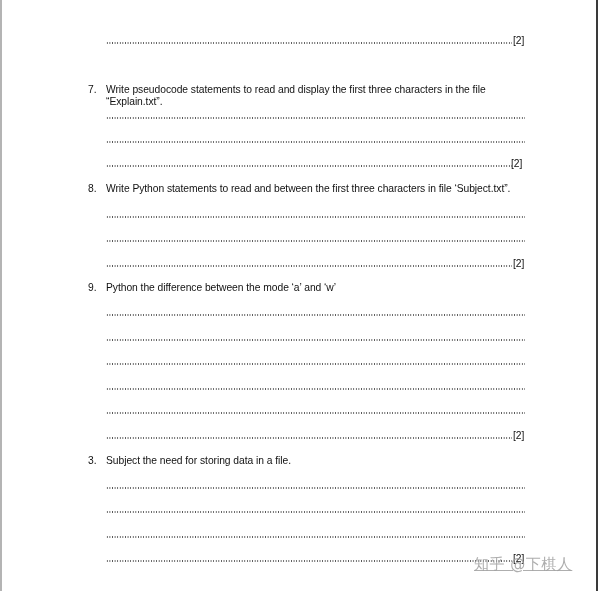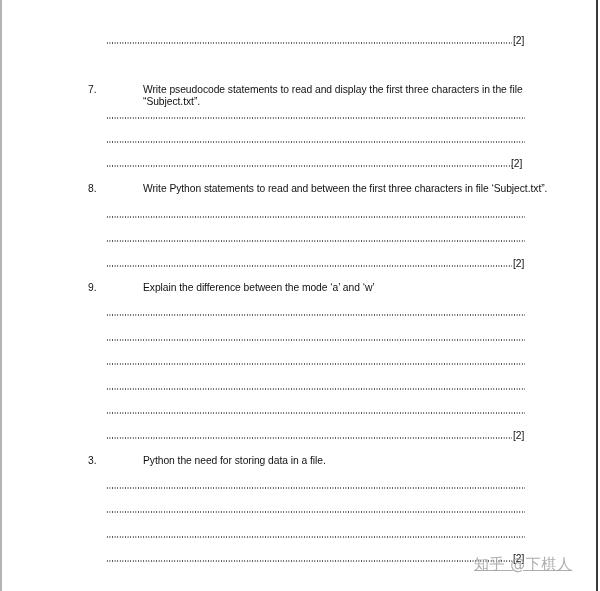--- a/index.html
+++ b/index.html
@@ -10,21 +10,21 @@
     color: #111;
   }
   .border-left { position: absolute; left: 0; top: 0; width: 2px; height: 591px; background: #b4b4b4; }
   .border-right { position: absolute; left: 596px; top: 0; width: 2px; height: 591px; background: #3a3a3a; }
   .page { position: absolute; left: 0; top: 0; width: 596px; height: 591px; }
   .q {
     position: absolute; left: 88px; font-size: 10.3px; line-height: 12px;
     white-space: nowrap; letter-spacing: -0.05px;
   }
   .q .num { position: absolute; left: 0; top: 0; }
-  .q .txt { position: absolute; left: 18px; top: 0; margin-left: 37px; }
+  .q .txt { position: absolute; left: 18px; top: 0; }
   .dots {
     position: absolute; left: 106px; width: 419px; height: 12px;
     background-image: radial-gradient(circle, #555 0.55px, transparent 0.8px);
     background-size: 2.6px 2px;
     background-repeat: repeat-x;
     background-position: 0 9px;
   }
   .dots.mark { width: 406px; }
   .marks {
     position: absolute; left: 512px; font-size: 10.3px; line-height: 12px;
@@ -45,51 +45,51 @@
 <div class="page">
 
   <div class="dots mark" style="top:33px"></div>
   <div class="marks" style="top:35px;left:513px">[2]</div>
 
   <div class="q" style="top:84px">
     <span class="num">7.</span>
     <span class="txt">Write pseudocode statements to read and display the first three characters in the file</span>
   </div>
   <div class="q" style="top:96px">
-    <span class="txt">“Subject.txt”.</span>
+    <span class="txt">“Explain.txt”.</span>
   </div>
   <div class="dots" style="top:108px"></div>
   <div class="dots" style="top:132px"></div>
   <div class="dots mark" style="top:156px"></div>
   <div class="marks" style="top:158px;left:511px">[2]</div>
 
   <div class="q" style="top:183px">
     <span class="num">8.</span>
     <span class="txt">Write Python statements to read and between the first three characters in file ‘Subject.txt”.</span>
   </div>
   <div class="dots" style="top:207px"></div>
   <div class="dots" style="top:231px"></div>
   <div class="dots mark" style="top:256px"></div>
   <div class="marks" style="top:258px;left:513px">[2]</div>
 
   <div class="q" style="top:282px">
     <span class="num">9.</span>
-    <span class="txt">Explain the difference between the mode ‘a’ and ‘w’</span>
+    <span class="txt">Python the difference between the mode ‘a’ and ‘w’</span>
   </div>
   <div class="dots" style="top:305px"></div>
   <div class="dots" style="top:330px"></div>
   <div class="dots" style="top:354px"></div>
   <div class="dots" style="top:379px"></div>
   <div class="dots" style="top:403px"></div>
   <div class="dots mark" style="top:428px"></div>
   <div class="marks" style="top:430px;left:513px">[2]</div>
 
   <div class="q" style="top:455px">
     <span class="num">3.</span>
-    <span class="txt">Python the need for storing data in a file.</span>
+    <span class="txt">Subject the need for storing data in a file.</span>
   </div>
   <div class="dots" style="top:478px"></div>
   <div class="dots" style="top:502px"></div>
   <div class="dots" style="top:527px"></div>
   <div class="dots mark" style="top:551px"></div>
   <div class="marks" style="top:553px;left:513px">[2]</div>
 
   <div class="watermark">知乎 @下棋人</div>
 </div>
 

